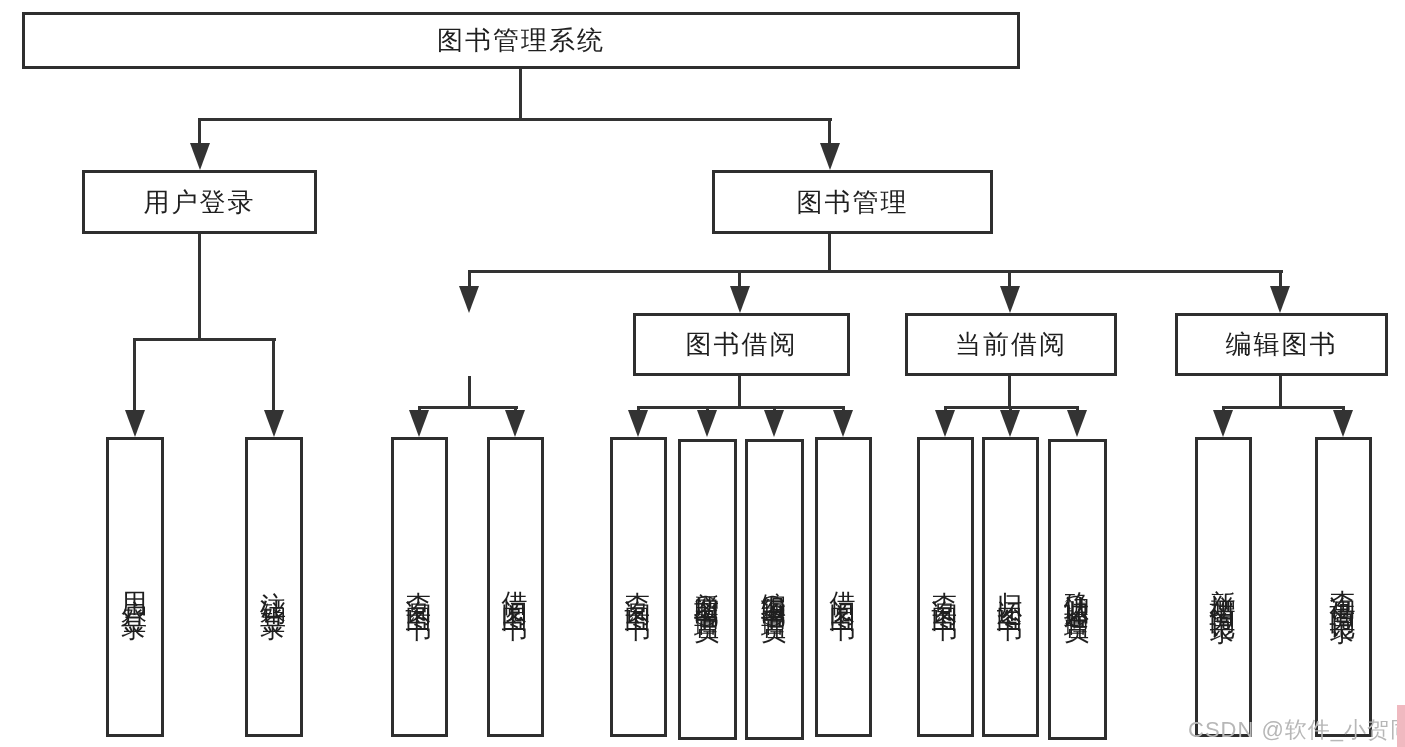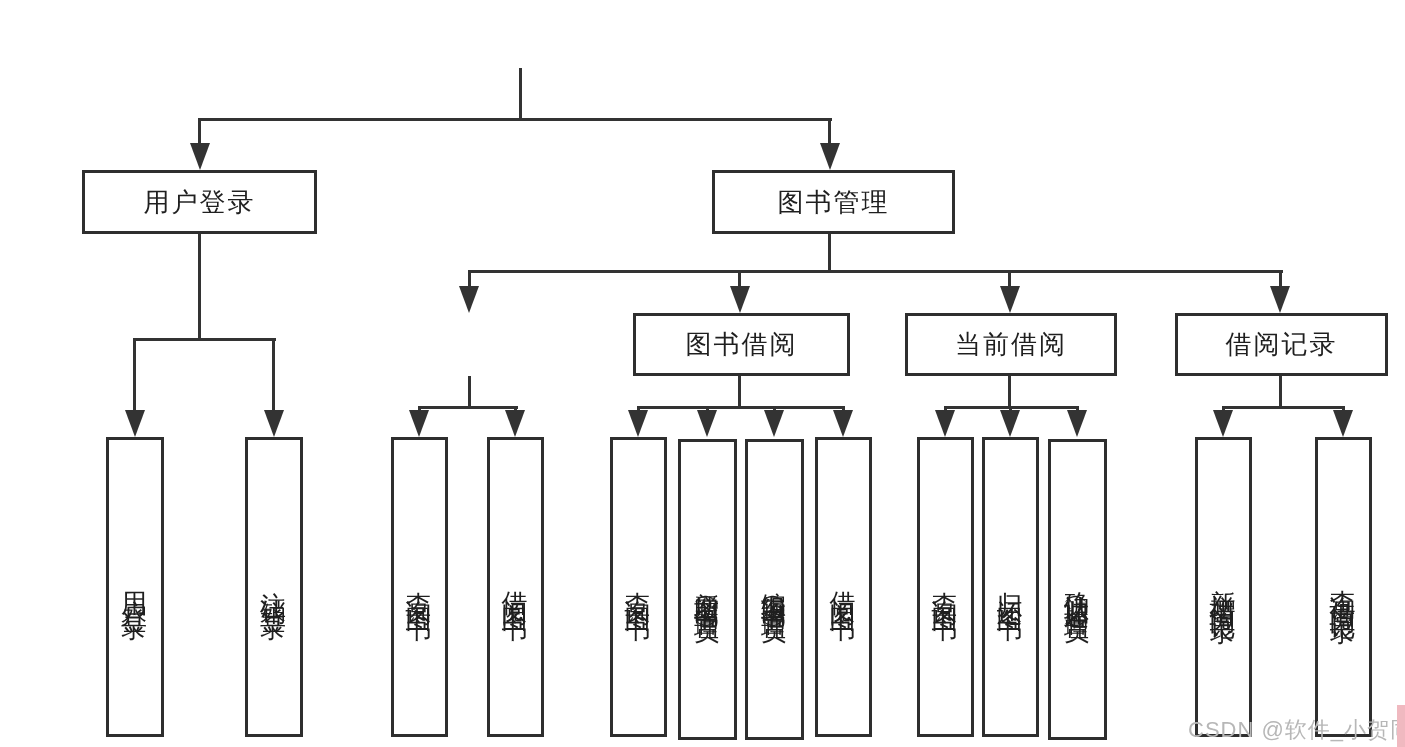--- a/index.html
+++ b/index.html
@@ -94,31 +94,32 @@
   <div class="arrow" style="left:1000px;top:410px"></div>
   <div class="arrow" style="left:1067px;top:410px"></div>
 
   <div class="line" style="left:1279px;top:376px;width:3px;height:32px"></div>
   <div class="line" style="left:1222px;top:406px;width:123px;height:3px"></div>
   <div class="line" style="left:1222px;top:406px;width:3px;height:8px"></div>
   <div class="line" style="left:1342px;top:406px;width:3px;height:8px"></div>
   <div class="arrow" style="left:1213px;top:410px"></div>
   <div class="arrow" style="left:1333px;top:410px"></div>
 
+  <div class="box h" style="left:22px;top:12px;width:998px;height:57px">图书管理系统</div>
 
   <div class="box h" style="left:82px;top:170px;width:235px;height:64px">用户登录</div>
 
-  <div class="box h" style="left:712px;top:170px;width:243px;height:64px">图书管理</div>
+  <div class="box h" style="left:712px;top:170px;width:281px;height:64px">图书管理</div>
 
 
   <div class="box h" style="left:633px;top:313px;width:217px;height:63px">图书借阅</div>
 
   <div class="box h" style="left:905px;top:313px;width:212px;height:63px">当前借阅</div>
 
-  <div class="box h" style="left:1175px;top:313px;width:213px;height:63px">借阅记录</div>
+  <div class="box h" style="left:1175px;top:313px;width:213px;height:63px">编辑图书</div>
 
   <div class="box v" style="left:106px;top:437px;width:58px;height:300px">用户登录</div>
   <div class="box v" style="left:245px;top:437px;width:58px;height:300px">注销登录</div>
 
   <div class="box v" style="left:391px;top:437px;width:57px;height:300px">查询图书</div>
   <div class="box v" style="left:487px;top:437px;width:57px;height:300px">借阅图书</div>
 
   <div class="box v" style="left:610px;top:437px;width:57px;height:300px">查询图书</div>
   <div class="box v long" style="left:678px;top:439px;width:59px;height:301px">新增图书（管理员）</div>
   <div class="box v long" style="left:745px;top:439px;width:59px;height:301px">编辑图书（管理员）</div>

